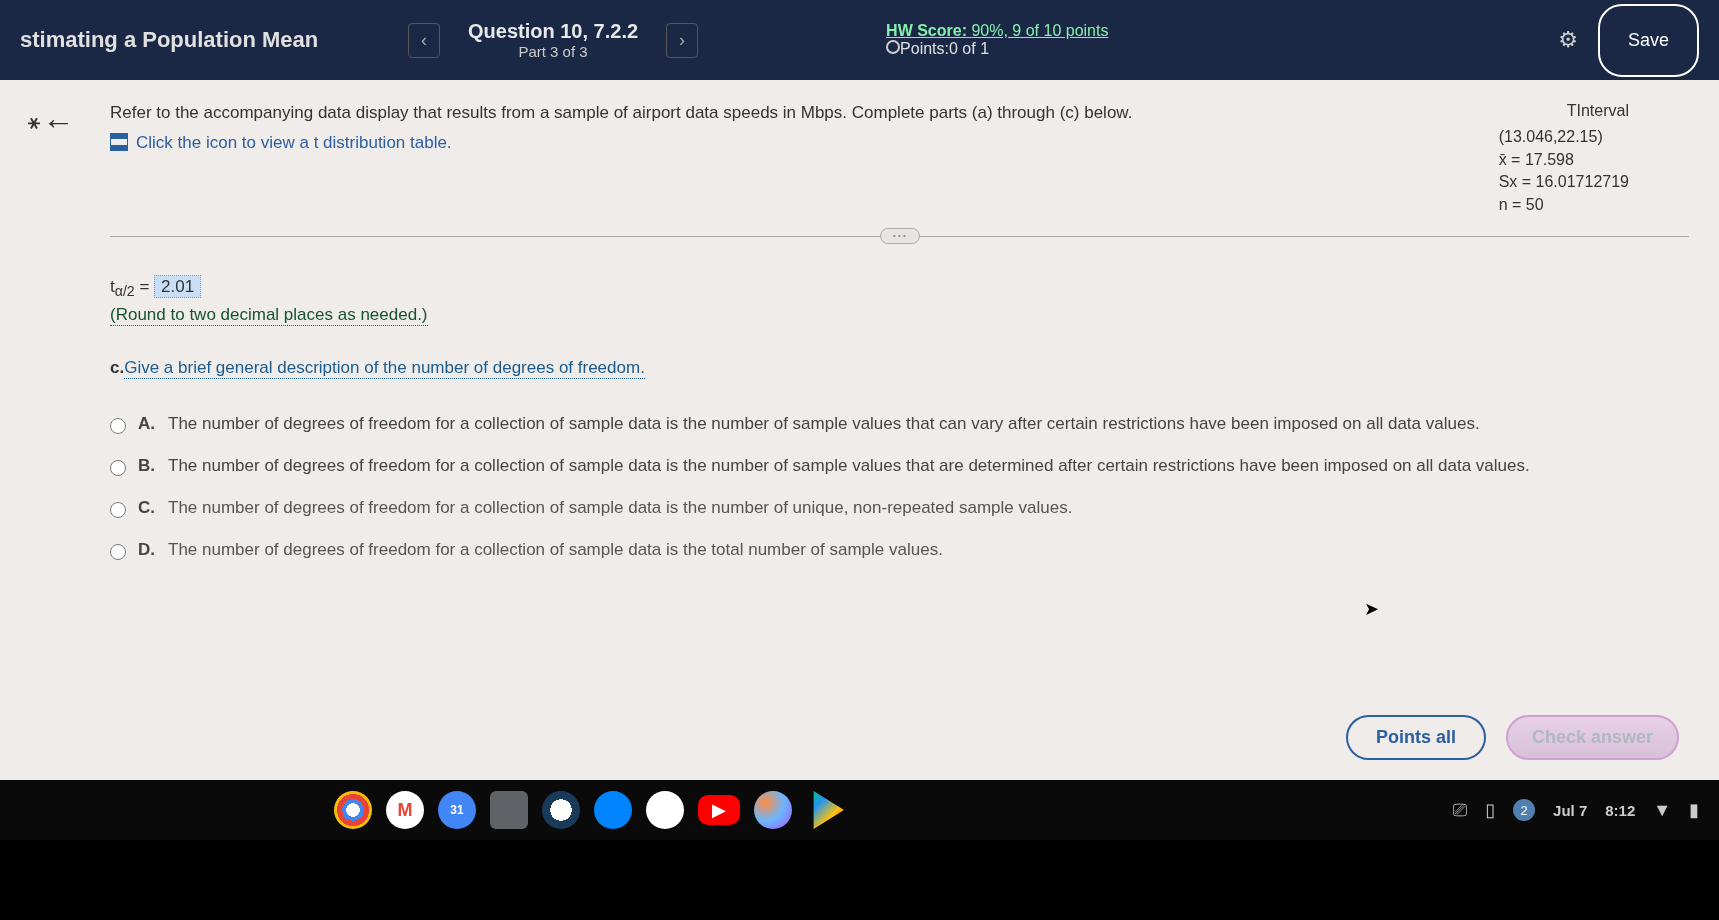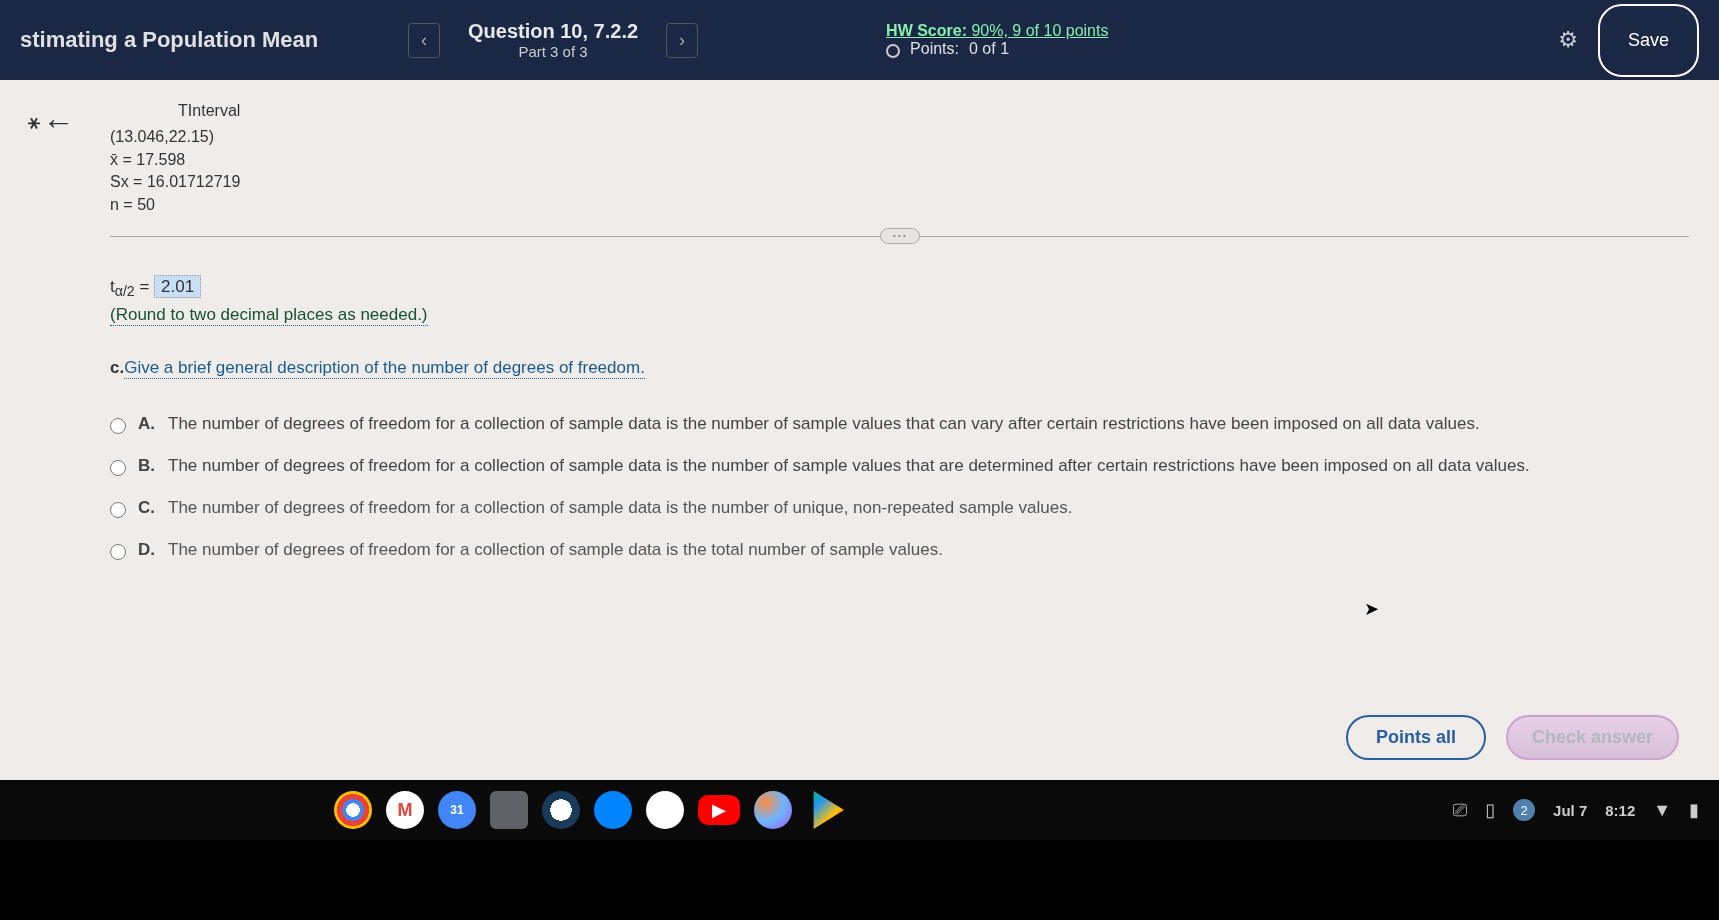--- a/index.html
+++ b/index.html
@@ -45,21 +45,21 @@
     .question-part {
       font-size: 15px;
       color: #ccc;
     }
     .score-section {
       margin-left: 180px;
       font-size: 16px;
     }
     .score-line { color: #86efac; text-decoration: underline; }
     .score-line .label { font-weight: bold; }
-    .points-line { color: #e0e0e0; display: flex; align-items: flex-end; gap: 10px; }
+    .points-line { color: #e0e0e0; display: flex; align-items: flex-start; gap: 0; }
     .points-icon {
       display: inline-block;
       width: 14px;
       height: 14px;
       border: 2px solid #ccc;
       border-radius: 50%;
     }
     .header-right {
       margin-left: auto;
       display: flex;
@@ -310,20 +310,27 @@
     <button class="save-btn">Save</button>
   </div>
 </div>
 
 <div class="content">
   <div class="back-col">
     <span class="back-arrow">꘎←</span>
   </div>
   <div class="main-area">
     <div class="problem-header">
+      <div class="problem-text">
+        <span>Refer to the accompanying data display that results from a sample of airport data speeds in Mbps. Complete parts (a) through (c) below.</span>
+        <div class="icon-link">
+          <span class="table-icon"></span>
+          <span class="icon-link-text">Click the icon to view a t distribution table.</span>
+        </div>
+      </div>
       <div class="tinterval">
         <div class="tinterval-title">TInterval</div>
         <div>(13.046,22.15)</div>
         <div>x̄ = 17.598</div>
         <div>Sx = 16.01712719</div>
         <div>n = 50</div>
       </div>
     </div>
 
     <div style="position:relative;">

